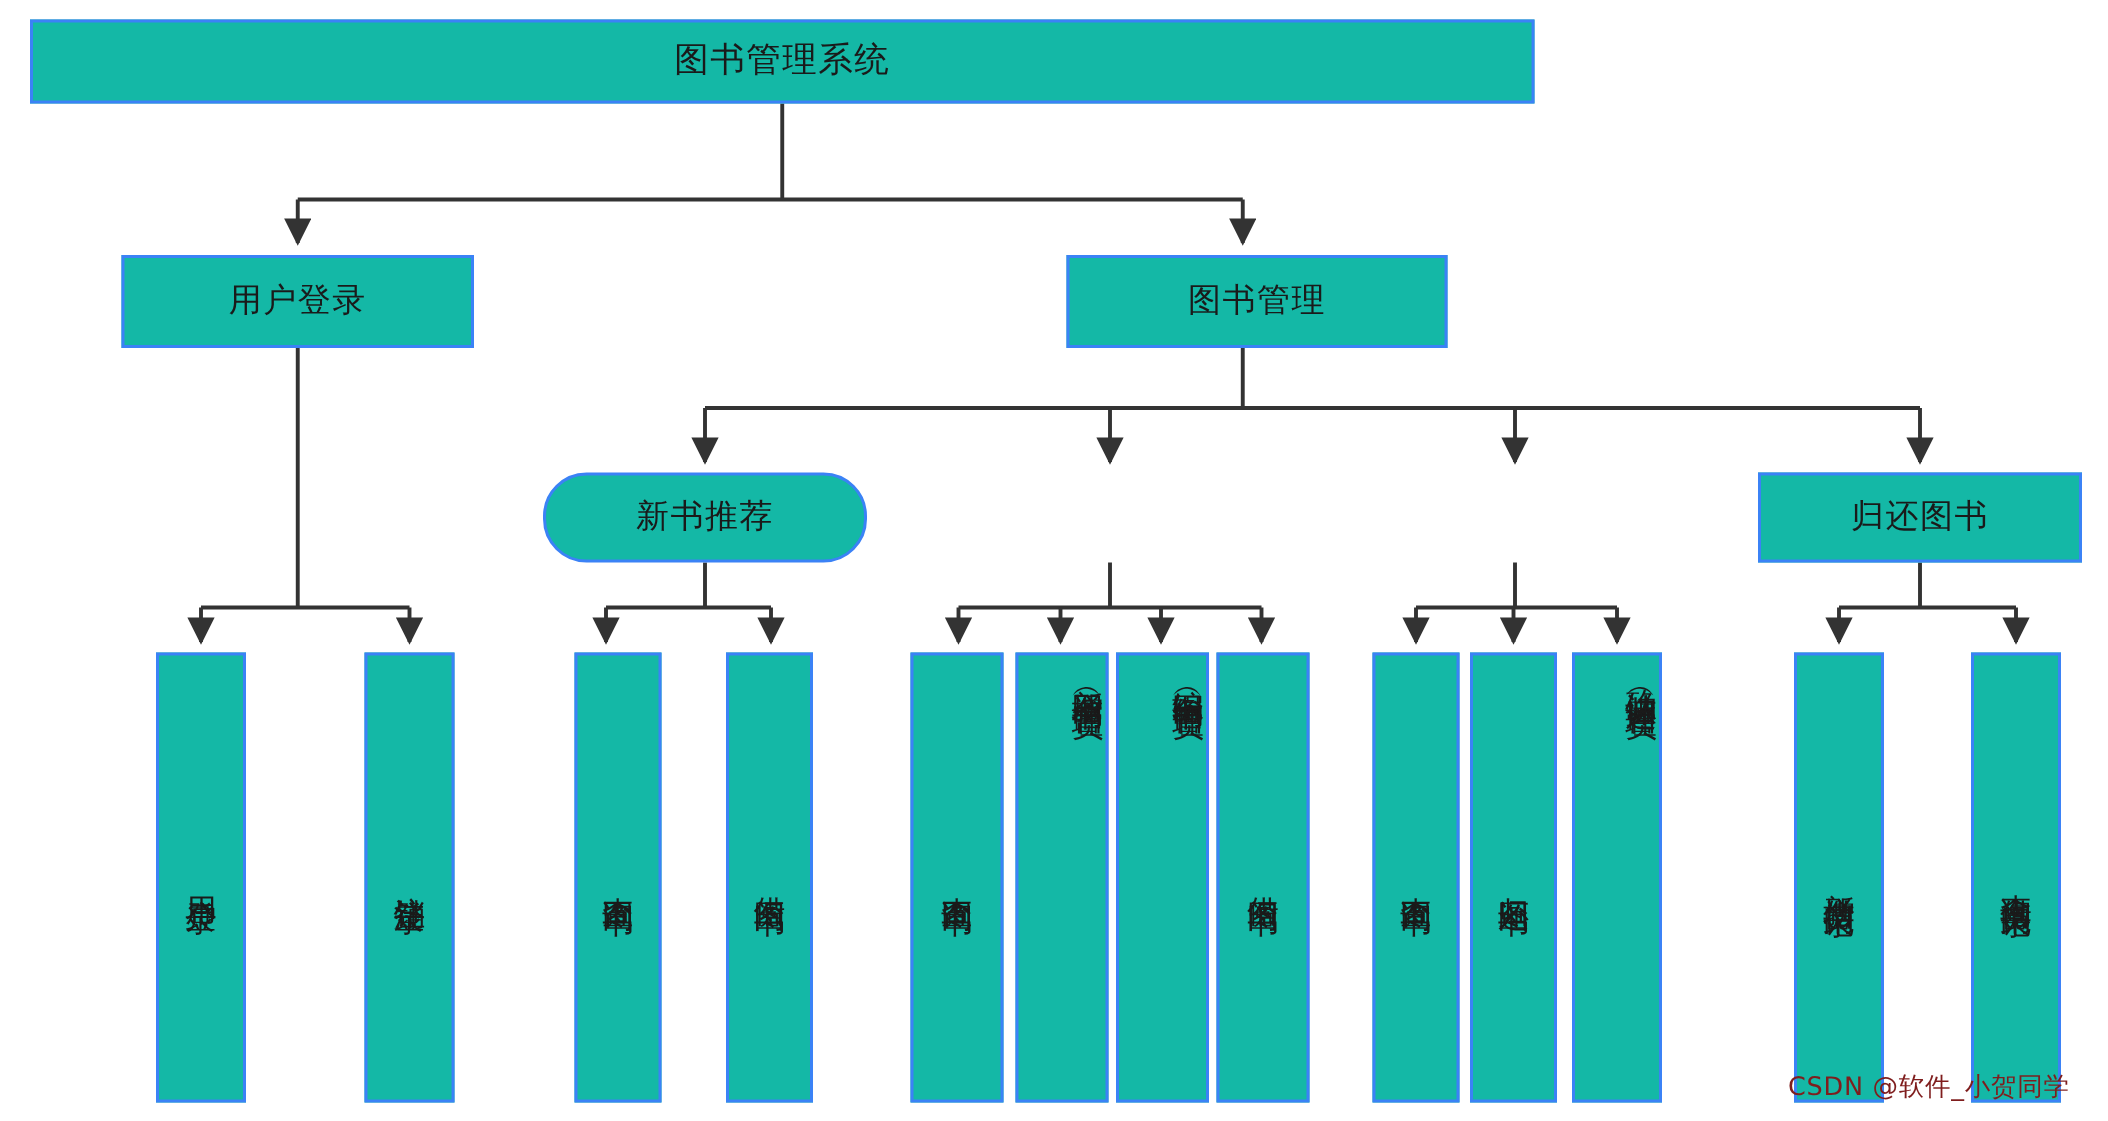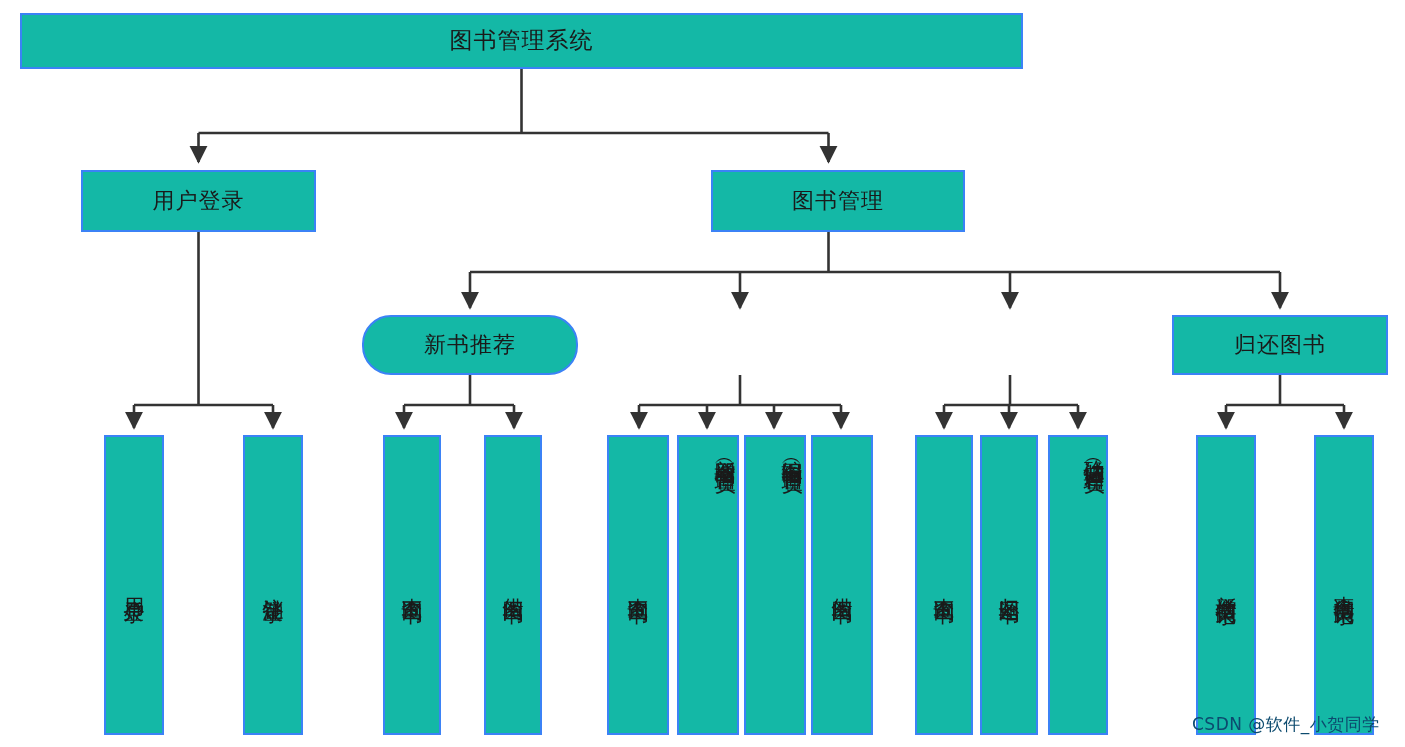--- a/index.html
+++ b/index.html
@@ -61,21 +61,21 @@
   .node.vert.center {
     align-items: center;
     justify-content: center;
     padding-top: 0;
   }
   .watermark {
     position: absolute;
     left: 1192px;
     top: 713px;
     font-size: 17px;
-    color: #0c4a6e;
+    color: #7f1d1d;
     white-space: nowrap;
     letter-spacing: 0.5px;
   }
 </style>
 </head>
 <body>
 
 <div id="canvas">
 
   <svg id="edges" viewBox="0 0 1405 747">

